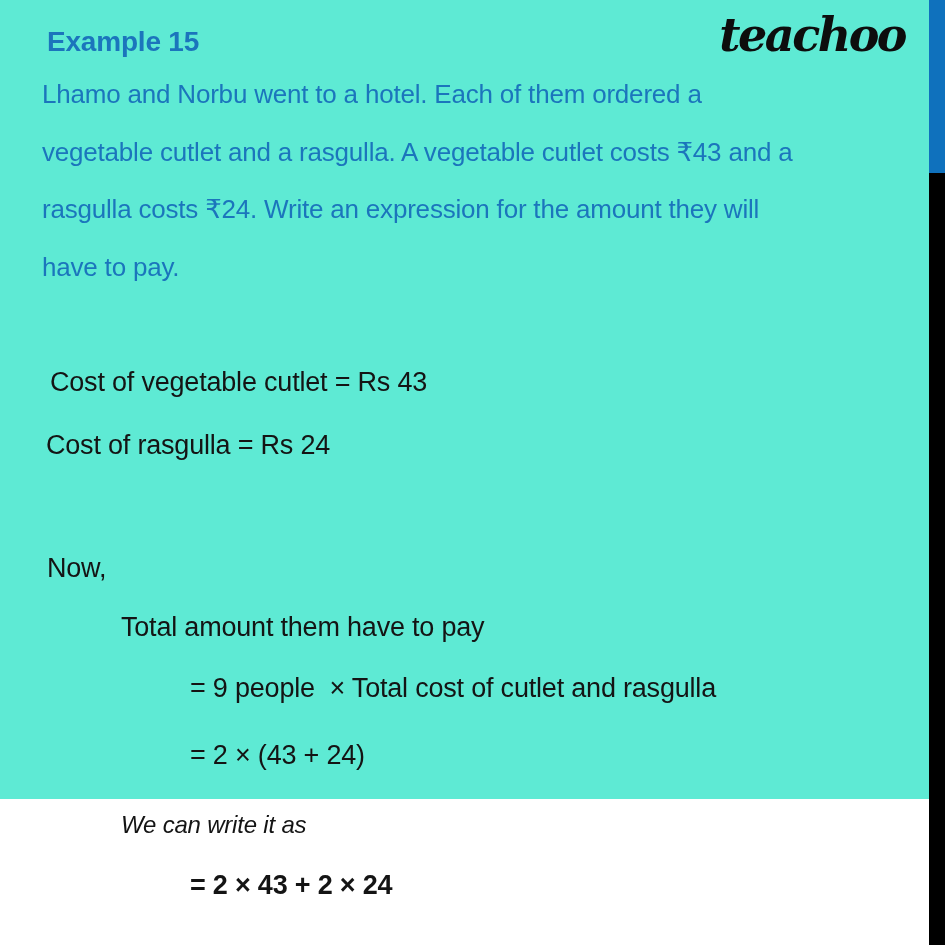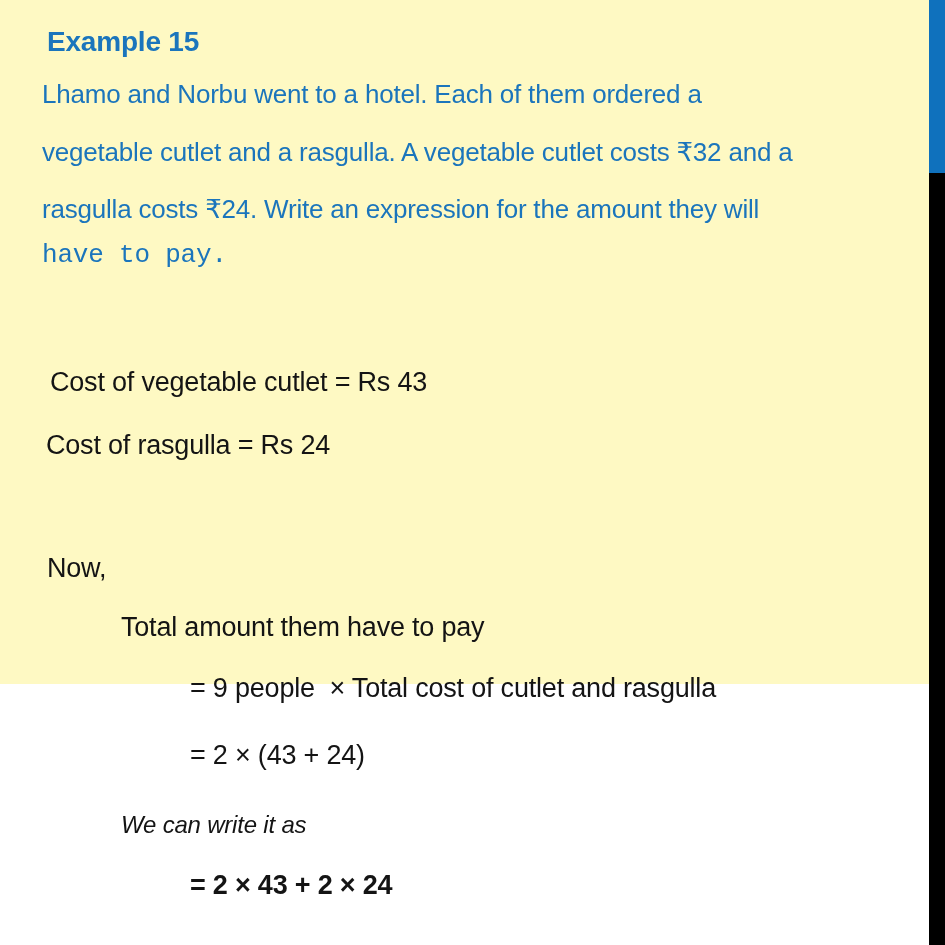--- a/index.html
+++ b/index.html
@@ -7,22 +7,22 @@
     padding: 0;
     background: #ffffff;
     width: 945px;
     height: 945px;
     overflow: hidden;
     font-family: "Liberation Sans", "DejaVu Sans", sans-serif;
   }
   .page {
     position: relative;
     width: 945px;
-    height: 684px;
-    background: #fef9c3;
+    height: 799px;
+    background: #5eead4;
   }
   
   .bar-blue {
     position: absolute;
     right: 0;
     top: 0;
     width: 16px;
     height: 173px;
     background: #0f71bd;
   }
@@ -63,21 +63,21 @@
     position: absolute;
     left: 42px;
     color: #1b75bc;
     font-size: 26px;
     letter-spacing: -0.2px;
     white-space: pre;
   }
   .pline-0 { top: 79px; }
   .pline-1 { top: 137px; }
   .pline-2 { top: 194px; text-align: center; }
-  .pline-3 { top: 240px; font-family: Liberation Mono, monospace; }
+  .pline-3 { top: 252px; }
   
   .sline {
     position: absolute;
     color: #141414;
     font-size: 27px;
     letter-spacing: -0.2px;
     white-space: pre;
     margin-top: 11px;
   }
   .cost-cutlet   { left: 50px;  top: 356px; }
@@ -92,24 +92,25 @@
 </head>
 <body>
 
 <div class="page">
 
   <div class="bar-blue"></div>
   <div class="bar-black"></div>
 
   <div class="example-title">Example 15</div>
 
+  <div class="logo">teachoo</div>
 
   <div class="problem">
     <div class="pline pline-0">Lhamo and Norbu went to a hotel. Each of them ordered a</div>
-    <div class="pline pline-1">vegetable cutlet and a rasgulla. A vegetable cutlet costs ₹32 and a</div>
+    <div class="pline pline-1">vegetable cutlet and a rasgulla. A vegetable cutlet costs ₹43 and a</div>
     <div class="pline pline-2">rasgulla costs ₹24. Write an expression for the amount they will</div>
     <div class="pline pline-3">have to pay.</div>
   </div>
 
   <div class="solution">
     <div class="sline cost-cutlet">Cost of vegetable cutlet = Rs 43</div>
     <div class="sline cost-rasgulla">Cost of rasgulla = Rs 24</div>
     <div class="sline now-label">Now,</div>
     <div class="sline total-label">Total amount them have to pay</div>
     <div class="sline step1">= 9 people  × Total cost of cutlet and rasgulla</div>

